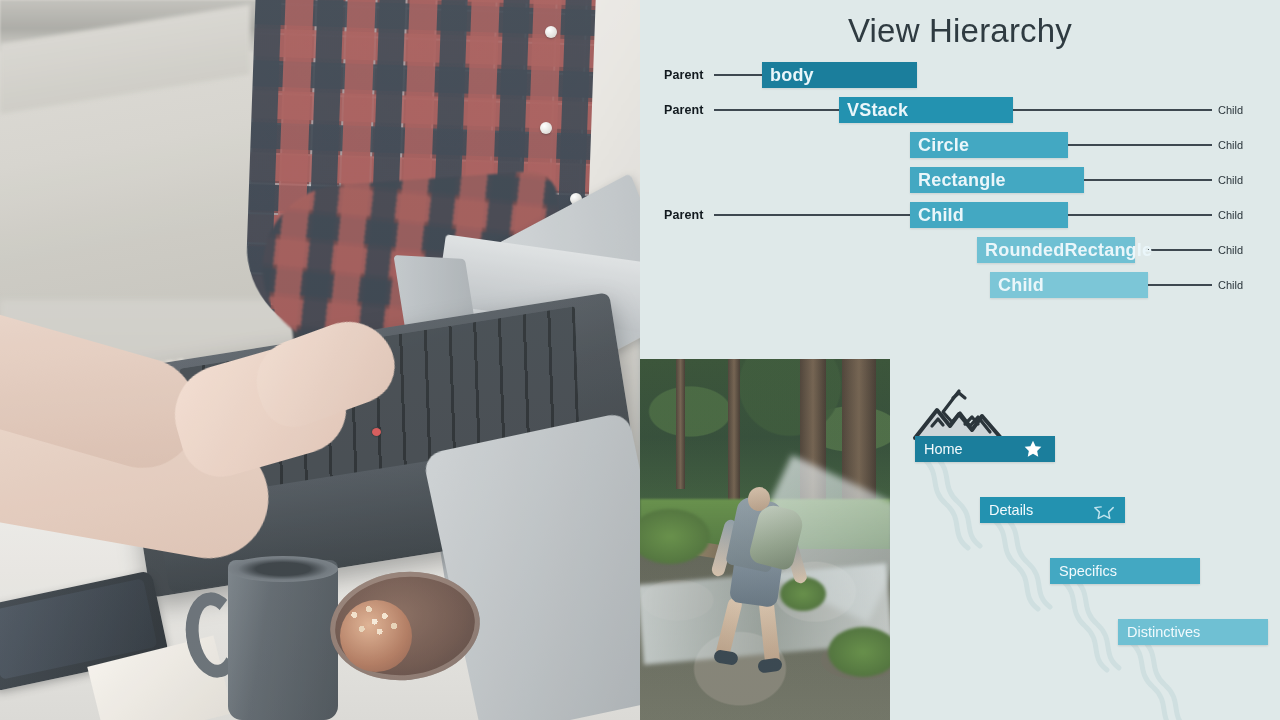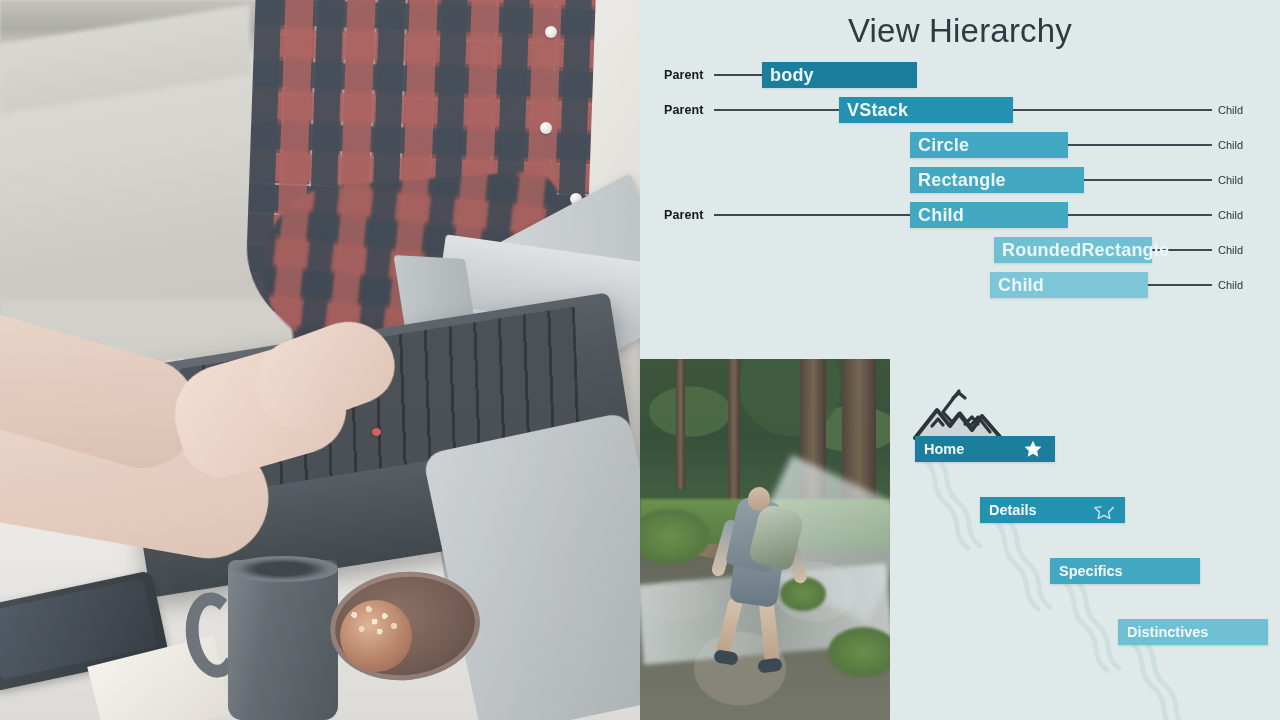--- a/index.html
+++ b/index.html
@@ -273,21 +273,21 @@
     position: absolute; height: 2px; background: #3e4850;
   }
 
   
   .panel-nav {
     position: absolute; left: 890px; top: 358px; width: 390px; height: 362px;
     background: #dfe9e9; overflow: hidden;
   }
   .nav-bar {
     position: absolute; height: 26px; color: #f2fafd;
-    font-size: 14.5px; font-weight: 700; line-height: 26px;
+    font-size: 14.5px; font-weight: 400; line-height: 26px;
     padding-left: 9px; white-space: nowrap;
     box-shadow: 0 1px 2px rgba(0,0,0,.12);
   }
   .squiggle { position: absolute; }
 
   
   .photo-hike {
     position: absolute; left: 640px; top: 359px; width: 250px; height: 361px;
     overflow: hidden; background: #2e4a2c;
   }
@@ -431,21 +431,21 @@
         <div class="hline" style="left: 428px; top: 179px; width: 144px;"></div>
         <div class="hlabel-child" style="left: 578px; top: 167px;">Child</div>
         <div class="hbar" style="left: 270px; top: 167px; width: 174px; background: rgb(67, 168, 194);">Rectangle</div>
         <div class="hlabel-parent" style="left: 24px; top: 202px;">Parent</div>
         <div class="hline" style="left: 74px; top: 214px; width: 196px;"></div>
         <div class="hline" style="left: 428px; top: 214px; width: 144px;"></div>
         <div class="hlabel-child" style="left: 578px; top: 202px;">Child</div>
         <div class="hbar" style="left: 270px; top: 202px; width: 158px; background: rgb(67, 168, 194);">Child</div>
         <div class="hline" style="left: 508px; top: 249px; width: 64px;"></div>
         <div class="hlabel-child" style="left: 578px; top: 237px;">Child</div>
-        <div class="hbar" style="left: 354px; top: 237px; width: 158px; background: rgb(111, 192, 211);">RoundedRectangle</div>
+        <div class="hbar" style="left: 337px; top: 237px; width: 158px; background: rgb(111, 192, 211);">RoundedRectangle</div>
         <div class="hline" style="left: 508px; top: 284px; width: 64px;"></div>
         <div class="hlabel-child" style="left: 578px; top: 272px;">Child</div>
         <div class="hbar" style="left: 350px; top: 272px; width: 158px; background: rgb(124, 198, 215);">Child</div>
       </div>
   </div>
 
   <div class="photo-hike">
     <div class="ph ph-forest"></div>
     <div class="ph ph-tree" style="left:160px;top:0;width:26px;height:160px;"></div>
     <div class="ph ph-tree" style="left:202px;top:0;width:34px;height:150px;border-radius:0 0 12px 12px;"></div>

